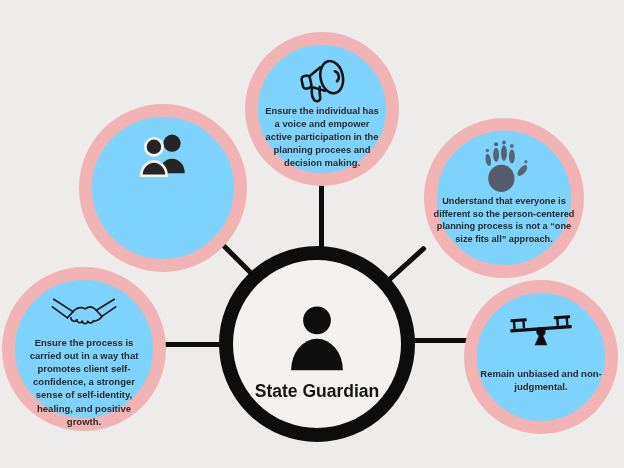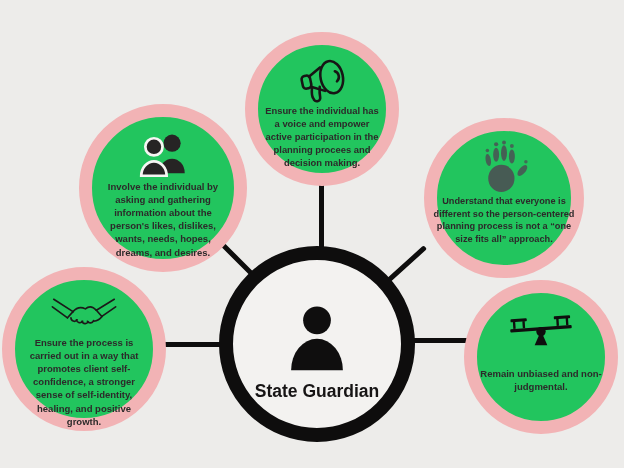--- a/index.html
+++ b/index.html
@@ -14,21 +14,21 @@
     position:absolute;
     height:5px;
     background:#0e0d0d;
     border-radius:2px;
     z-index:1;
   }
   .node{
     position:absolute;
     border-radius:50%;
     border:13px solid #f2b3b5;
-    background:#22c55e;
+    background:#7dd3fc;
     box-sizing:border-box;
     z-index:2;
     display:flex;
     flex-direction:column;
     align-items:center;
   }
   .node-text{
     font-weight:700;
     color:#2c2a2a;
     text-align:center;
@@ -99,21 +99,20 @@
         <g fill="#262424">
           <circle cx="42" cy="11" r="9.5"></circle>
           <path d="M28 44 a14 16 0 0 1 28 0 z"></path>
           <g stroke="#f6f5f3" stroke-width="3">
             <circle cx="22" cy="15" r="9.5"></circle>
             <path d="M8 47 a14 16 0 0 1 28 0 z"></path>
           </g>
         </g>
       </svg>
     </div>
-    <div class="node-text">Involve the individual by asking and gathering information about the person's likes, dislikes, wants, needs, hopes, dreams, and desires.</div>
   </div>
 
   <div class="node n-ur">
     <div class="icon">
       <svg width="50" height="56" viewBox="0 0 56 64">
         <g fill="#4d4852">
           <ellipse cx="25" cy="45" rx="15" ry="15.5" opacity="0.85"></ellipse>
           <ellipse cx="10" cy="24" rx="3" ry="7" transform="rotate(-10 10 24)" opacity="0.8"></ellipse>
           <circle cx="9" cy="13" r="2" opacity="0.75"></circle>
           <ellipse cx="19" cy="18" rx="3.4" ry="8" opacity="0.8"></ellipse>

